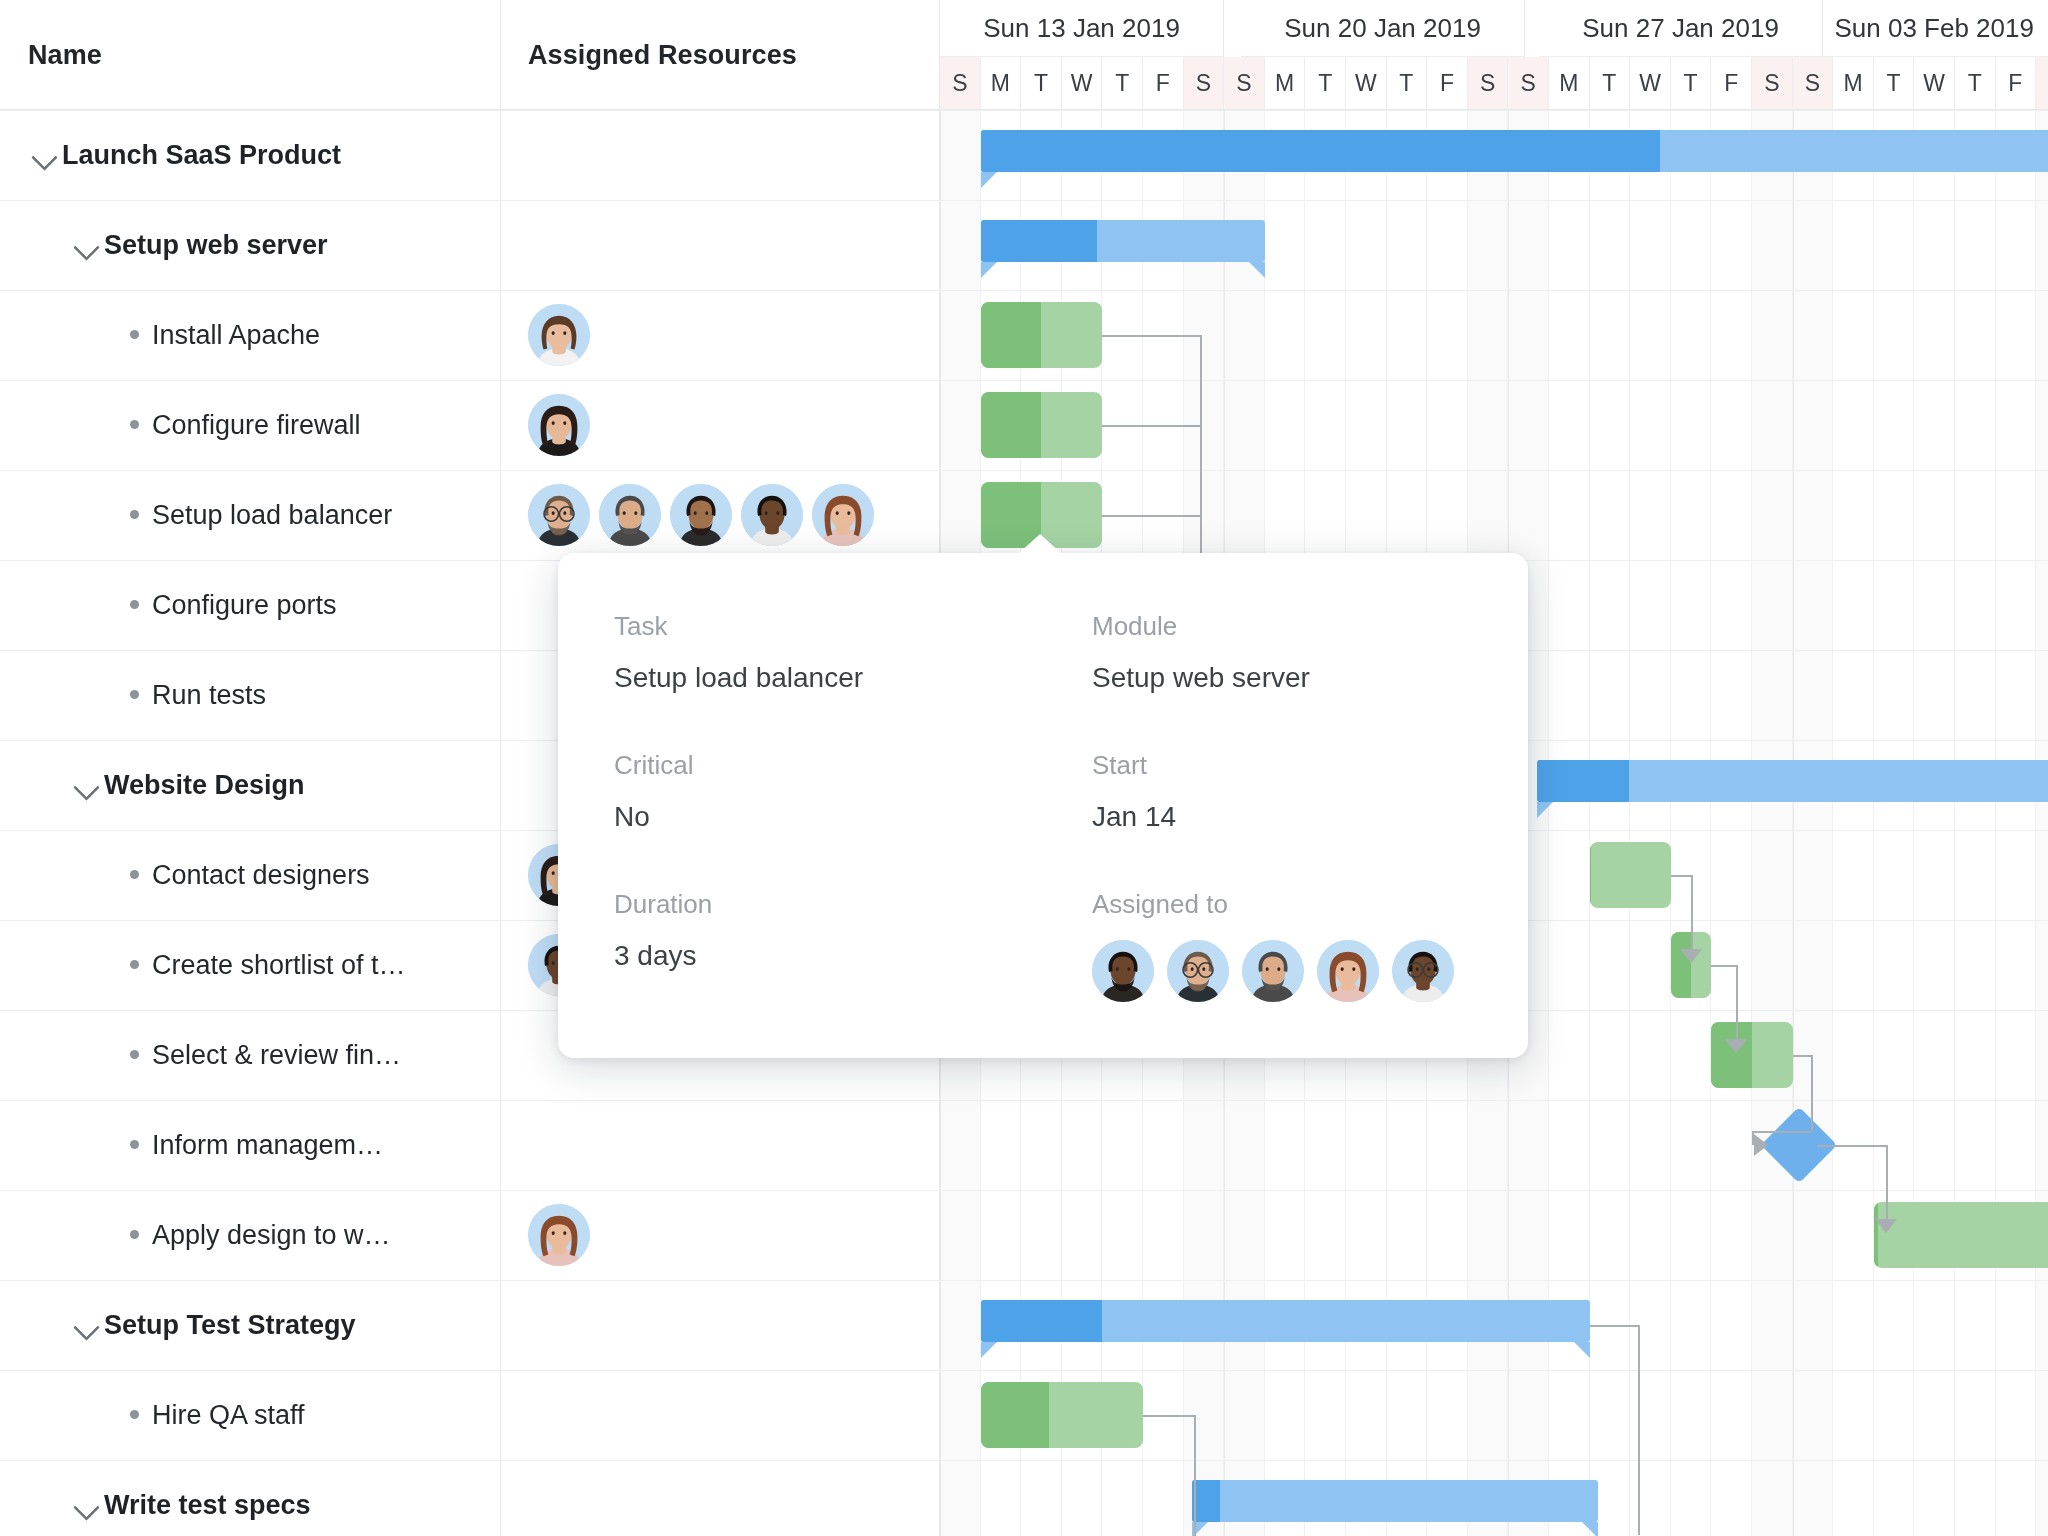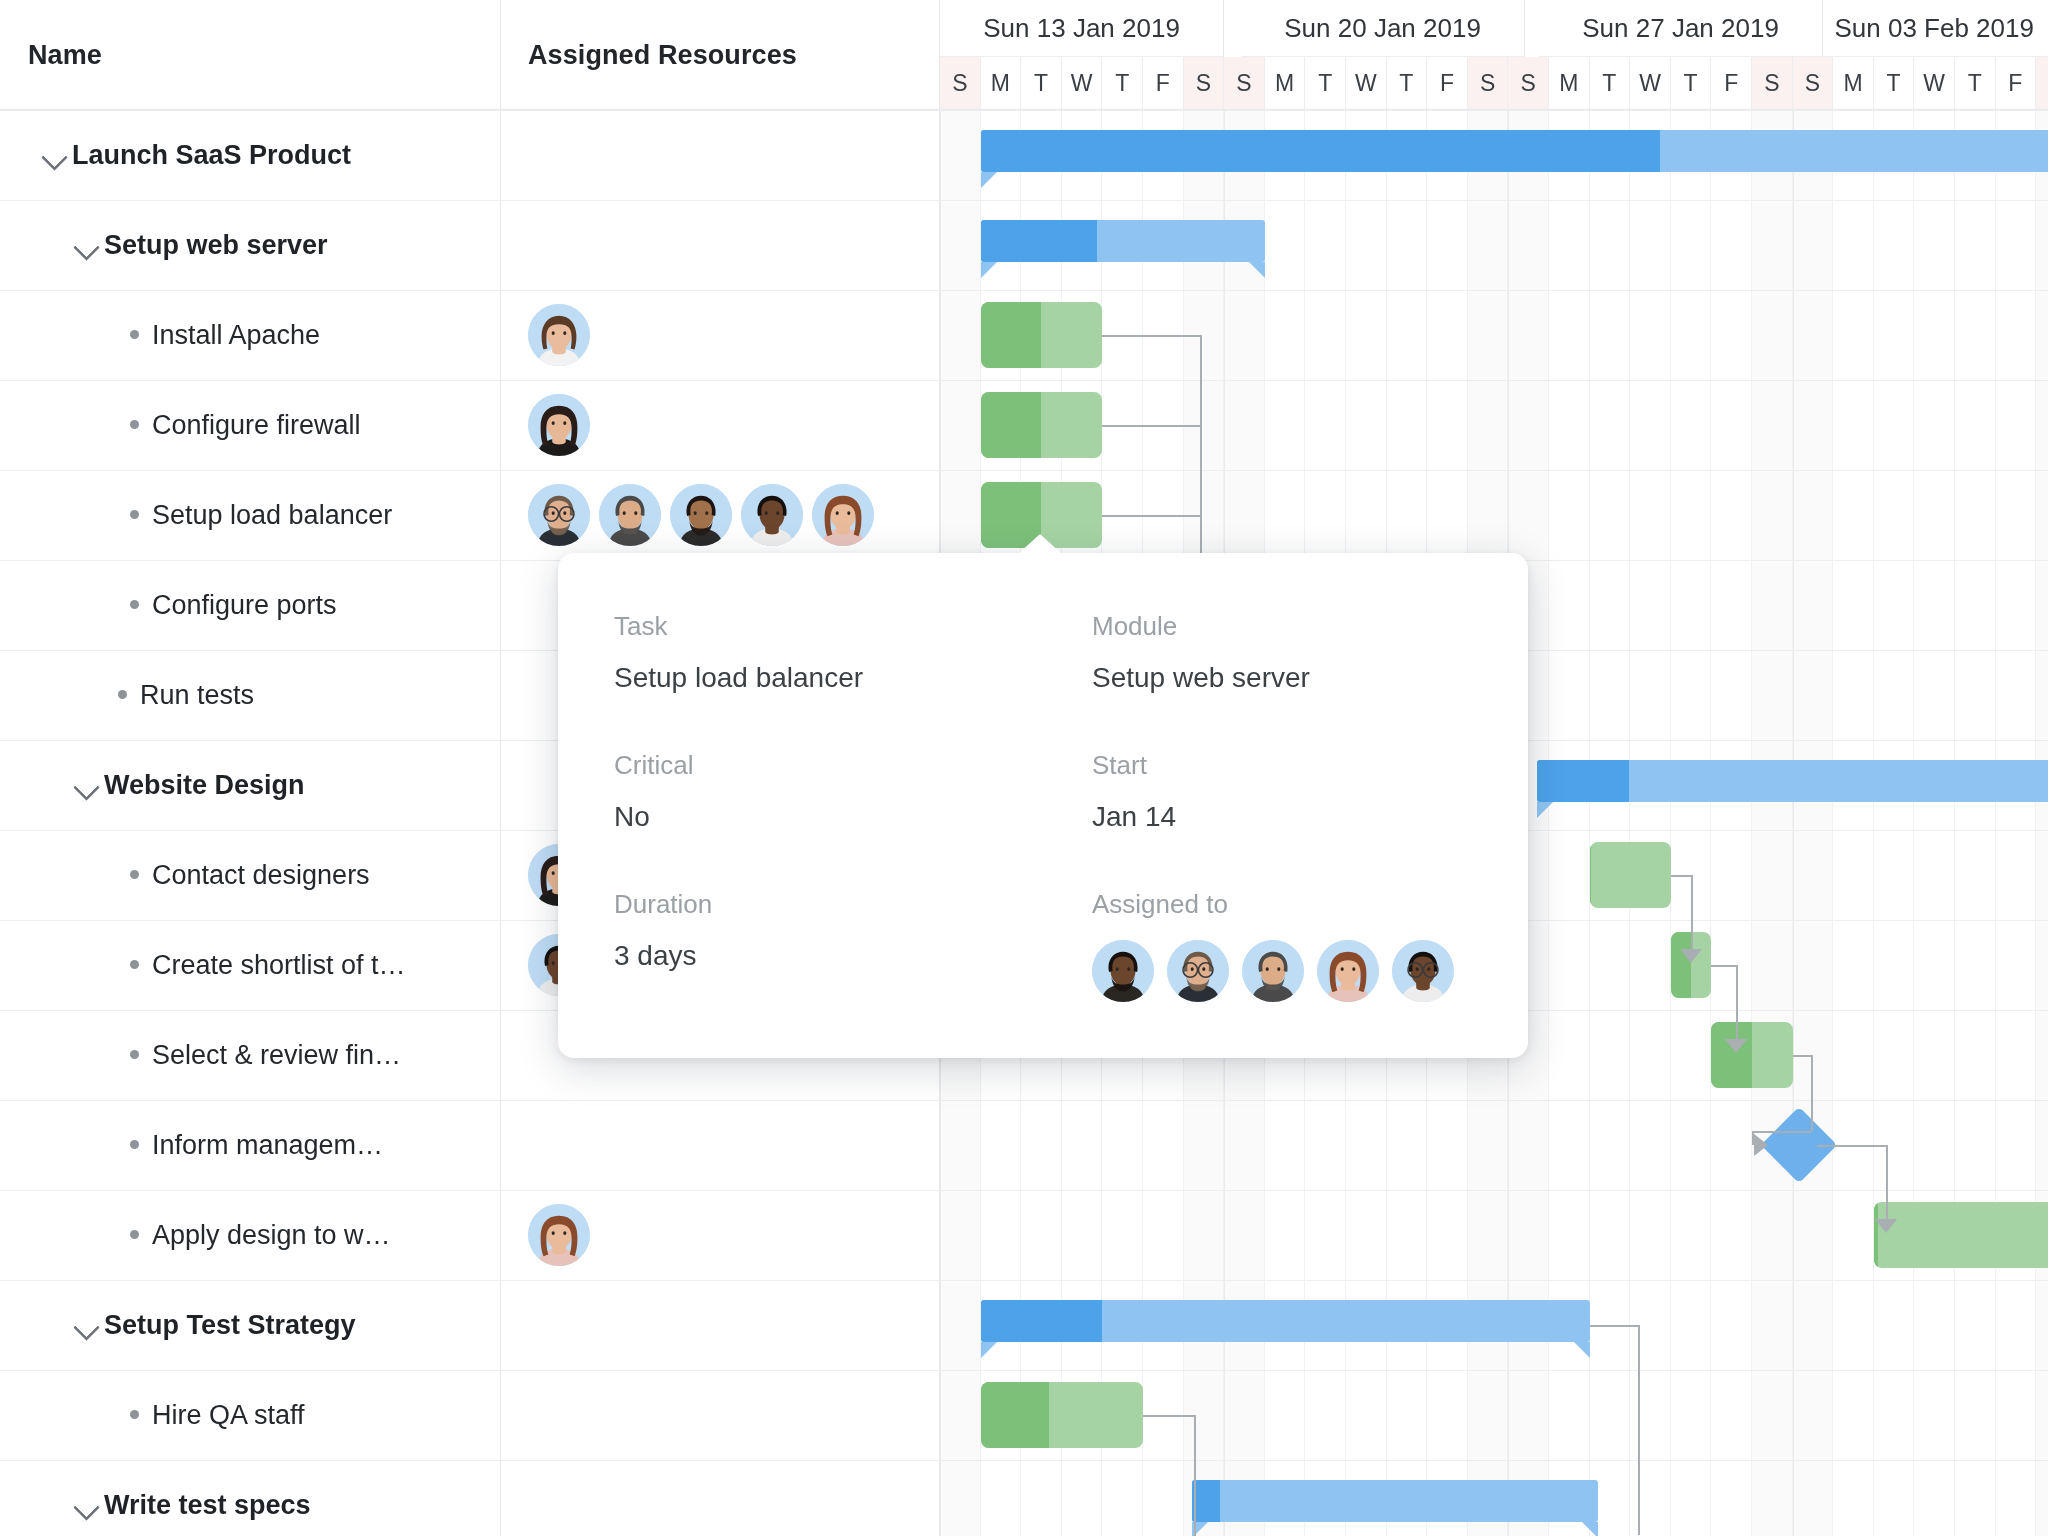--- a/index.html
+++ b/index.html
@@ -283,21 +283,21 @@
       <div class="hdr-label" style="left:28px;">Assigned Resources</div>
     </div>
   </div>
 
   <div class="vline" style="left:500px;height:110px;"></div>
   <div class="vline" style="left:500px;top:110px;height:1426px;"></div>
   <div class="vline" style="left:939px;top:0;height:1536px;"></div>
 
   <div id="rowlayer">
       <div class="rowline" style="top:110px;width:940px;"></div>
-      <div class="row" style="top:110px;left:38px;width:478px;">
+      <div class="row" style="top:110px;left:28px;width:478px;">
                <div class="chev"></div>
                <span class="tname lvl0">Launch SaaS Product</span>
              </div>
       <div class="rowline" style="top:200px;width:940px;"></div>
       <div class="row" style="top:200px;left:70px;width:430px;">
                <div class="chev"></div>
                <span class="tname lvl1">Setup web server</span>
              </div>
       <div class="rowline" style="top:290px;width:940px;"></div>
       <div class="row" style="top:290px;left:118px;width:382px;">
@@ -408,21 +408,21 @@
 
   </svg>
         </span>
       </div>
       <div class="rowline" style="top:560px;width:940px;"></div>
       <div class="row" style="top:560px;left:118px;width:382px;">
                <div class="bullet"></div>
                <span class="tname lvl2">Configure ports</span>
              </div>
       <div class="rowline" style="top:650px;width:940px;"></div>
-      <div class="row" style="top:650px;left:106px;width:382px;">
+      <div class="row" style="top:650px;left:118px;width:382px;">
                <div class="bullet"></div>
                <span class="tname lvl2">Run tests</span>
              </div>
       <div class="rowline" style="top:740px;width:940px;"></div>
       <div class="row" style="top:740px;left:70px;width:430px;">
                <div class="chev"></div>
                <span class="tname lvl1">Website Design</span>
              </div>
       <div class="rowline" style="top:830px;width:940px;"></div>
       <div class="row" style="top:830px;left:118px;width:382px;">

